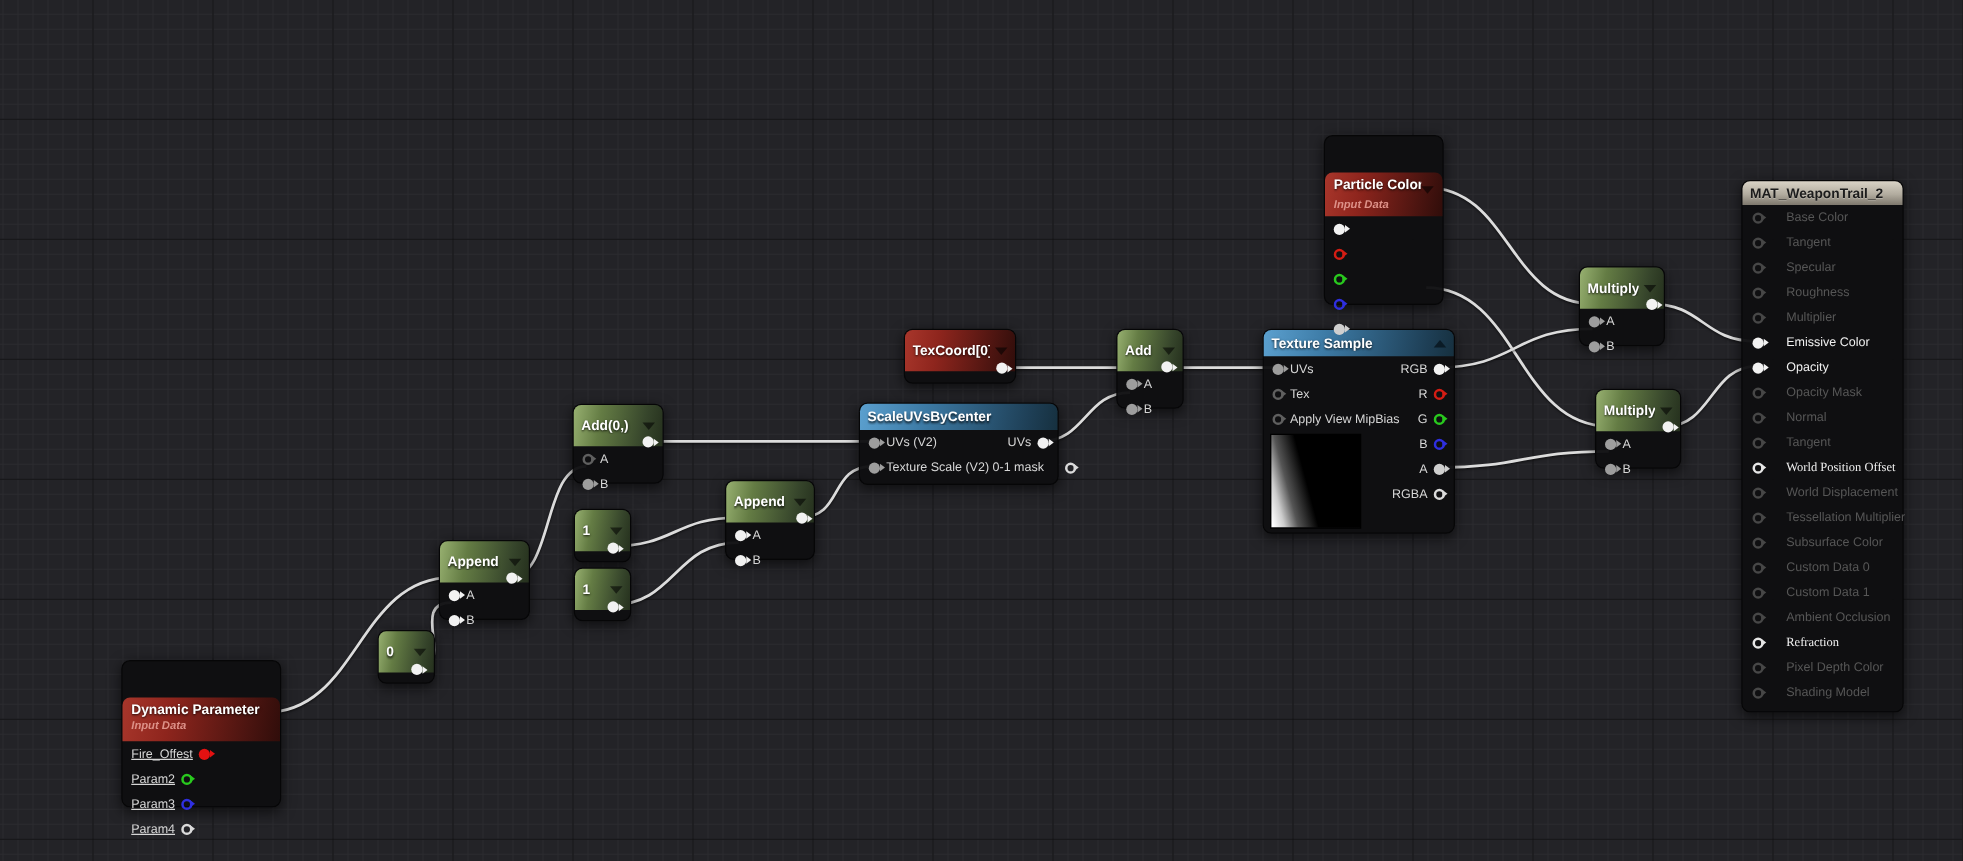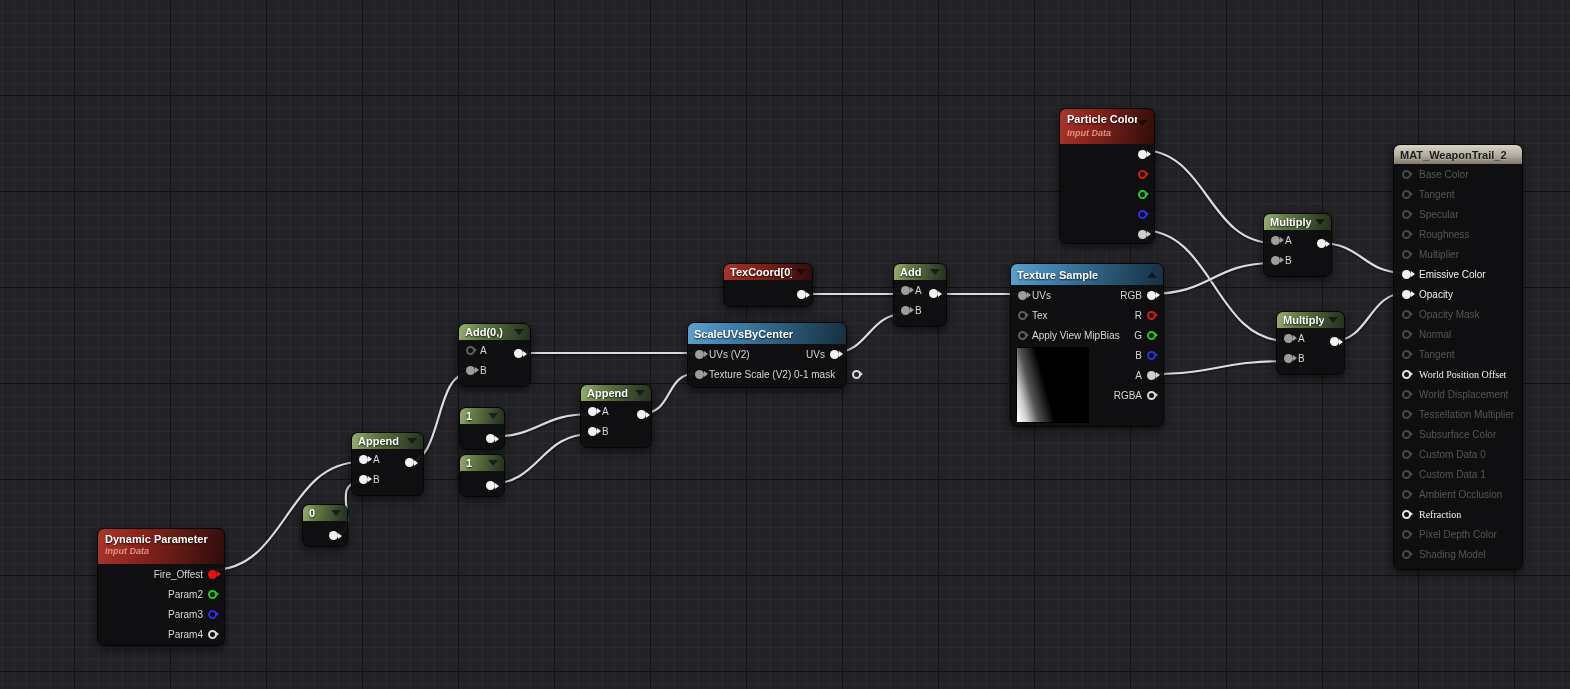--- a/index.html
+++ b/index.html
@@ -12,55 +12,55 @@
       linear-gradient(#2b2b2f 1px, transparent 1px),
       linear-gradient(90deg, #2b2b2f 1px, transparent 1px);
     background-size:96px 96px, 96px 96px, 12px 12px, 12px 12px;
     background-position:0 95px, 74px 0, 0 11px, 2px 0;
   }
   svg.wires{position:absolute;left:0;top:0;z-index:1;}
   .wire{fill:none;stroke:#dcdcdc;stroke-width:2.2px;filter:drop-shadow(0 1px 1px rgba(0,0,0,.55));}
 
   .node{position:absolute;z-index:2;background:rgba(15,15,17,.96);border:1px solid #060607;
         border-radius:7px;box-shadow:0 3px 10px rgba(0,0,0,.6);}
-  .hdr{height:16px;display:flex;align-items:center;gap:4px;padding:0 6px;border-radius:6px 6px 0 0;
+  .hdr{height:33px;display:flex;align-items:center;gap:4px;padding:0 6px;border-radius:6px 6px 0 0;
        font-weight:700;font-size:11px;color:#fff;text-shadow:0 1px 2px rgba(0,0,0,.85);white-space:nowrap;}
   .hdr .hdr-title{flex:1;overflow:hidden;}
-  .hdr.two{height:32px;display:block;padding:3px 7px 0 7px;}
+  .hdr.two{height:32px;display:block;padding:3px 7px 0 7px;margin-top:29px;}
   .hdr.two .hdr-title{display:block;line-height:14px;}
   .subtitle{display:block;font-style:italic;font-weight:700;font-size:9px;color:#dd9188;line-height:11px;text-shadow:none;}
   .hdr-green{background:linear-gradient(100deg,#97b070 0%,#647c44 30%,#36452b 78%,#25301d 100%);}
   .hdr-red{background:linear-gradient(100deg,#a8362b 0%,#8e251d 30%,#4a1410 80%,#300d0a 100%);}
   .hdr-blue{background:linear-gradient(100deg,#5ba0cf 0%,#3d7ba6 32%,#1e3f56 85%,#16303f 100%);}
   .hdr-tan{background:linear-gradient(to bottom,#d9d3c6 0%,#b2ac9f 55%,#7e786d 100%);
            color:#1c1c1c;text-shadow:0 1px 0 rgba(255,255,255,.25);height:19px;font-size:11px;}
   .tri{width:0;height:0;border-left:5px solid transparent;border-right:5px solid transparent;
        border-top:6px solid rgba(0,0,0,.55);flex:none;}
   .tri.up{border-top:0;border-bottom:6px solid rgba(8,22,32,.85);}
 
   .row{height:20px;display:flex;align-items:center;gap:5px;padding:0 7px;font-size:10px;color:#d6d6d6;}
-  .row.out{justify-content:flex-end;}
+  .row.out{text-decoration:underline;}
   .sp{flex:1;min-width:2px;}
   .lbl{white-space:nowrap;}
 
   .pin{position:relative;width:9px;height:9px;border-radius:50%;box-sizing:border-box;flex:none;color:transparent;}
   .pin::after{content:"";position:absolute;left:100%;top:50%;margin-top:-3px;
               border:3px solid transparent;border-right:0;border-left:4px solid currentColor;}
   .dot-white{background:#f2f2f2;color:#f2f2f2;}
   .dot-dim{background:#9d9d9d;color:#9d9d9d;}
   .dot-gray{background:#cfcfcf;color:#cfcfcf;}
   .dot-red{background:#e31111;color:#e31111;}
   .ring-light{border:2px solid #dadada;color:#dadada;}
   .ring-dim{border:2px solid #5f5f5f;color:#5f5f5f;}
   .ring-red{border:2px solid #d31d14;color:#d31d14;}
   .ring-green{border:2px solid #29c91e;color:#29c91e;}
   .ring-blue{border:2px solid #2f2fe0;color:#2f2fe0;}
   .outpin{position:absolute;}
 
-  .mat-row{height:20px;display:flex;align-items:center;gap:8px;padding:0 8px;font-size:10px;white-space:nowrap;}
+  .mat-row{height:20px;display:flex;align-items:center;gap:18px;padding:0 8px;font-size:10px;white-space:nowrap;}
   .mat-row.off{color:#565656;}
   .mat-row.off .matpin{border:2px solid #474747;color:#474747;}
   .mat-row.on{color:#f0f0f0;}
   .mat-row.on .matpin{background:#f2f2f2;color:#f2f2f2;}
   .mat-row.open{color:#f0f0f0;font-family:Liberation Serif, serif;}
   .mat-row.open .matpin{border:2px solid #e6e6e6;color:#e6e6e6;}
 
   .preview{position:absolute;left:5px;top:83px;width:71px;height:74px;border:1px solid #000;
            background:linear-gradient(75deg,#ffffff 2%,#cccccc 12%,#555555 24%,#000000 42%);}
 </style>

